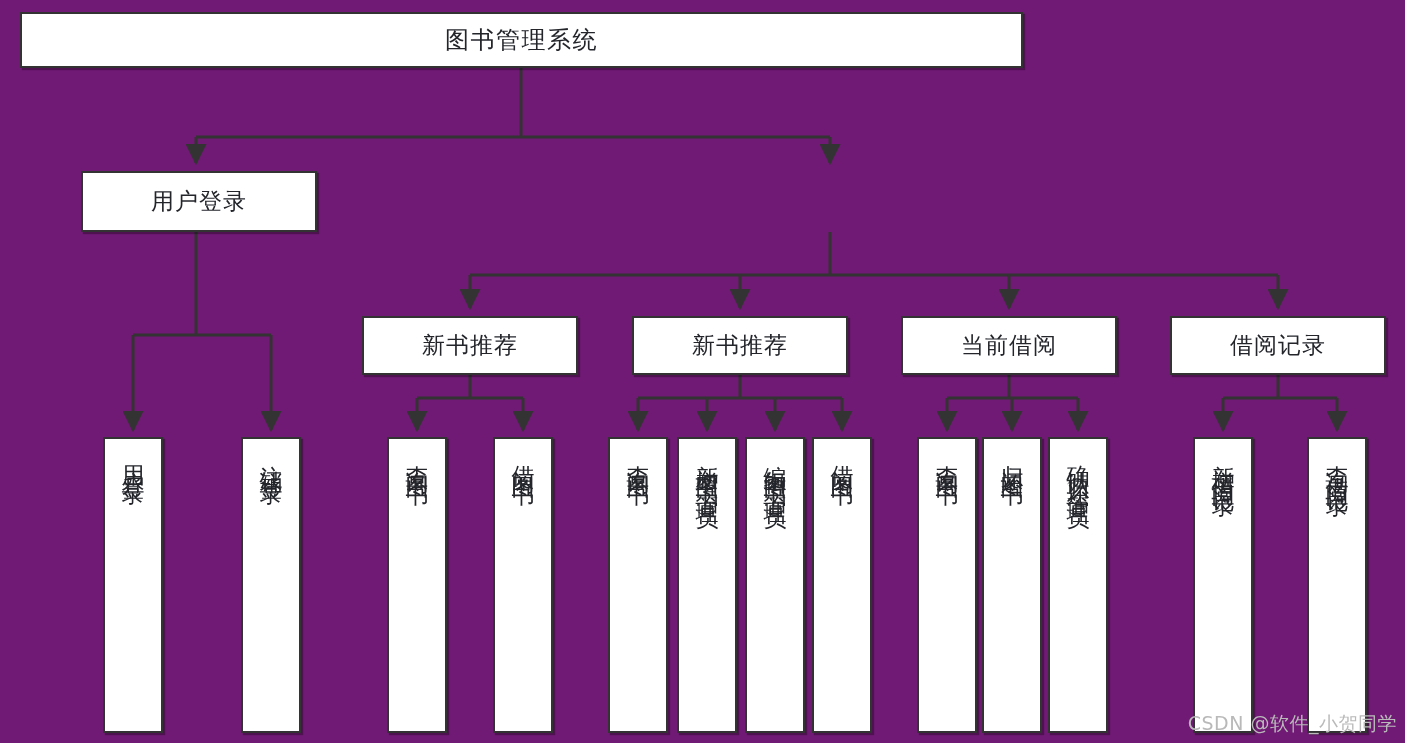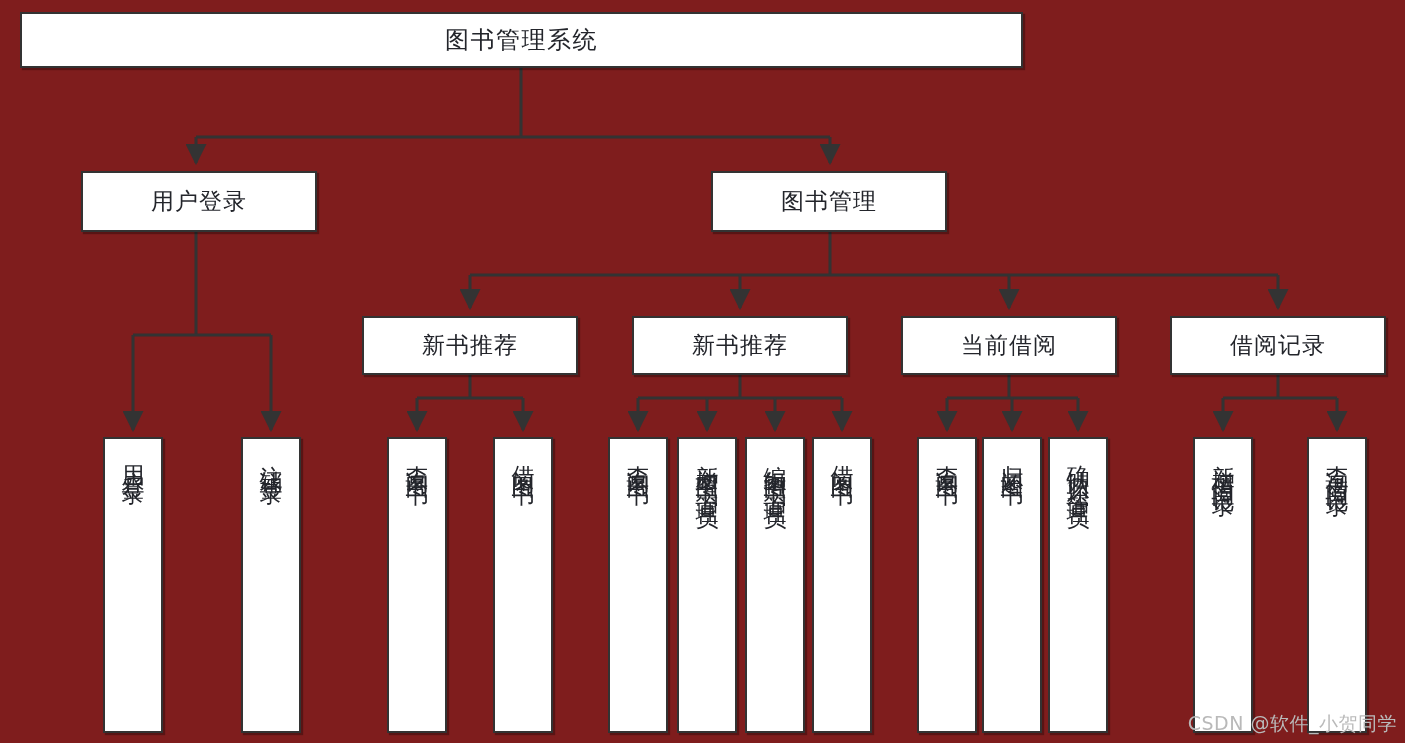--- a/index.html
+++ b/index.html
@@ -8,21 +8,21 @@
     padding: 0;
     background: #ffffff;
   }
   body {
     font-family: "DejaVu Sans", "Liberation Sans", sans-serif;
   }
   #diagram-root {
     position: relative;
     width: 1405px;
     height: 743px;
-    background: #7f1d1d;
+    background: #701a75;
     overflow: hidden;
   }
   #edge-layer {
     position: absolute;
     left: 0;
     top: 0;
     width: 1405px;
     height: 747px;
     pointer-events: none;
   }
@@ -135,23 +135,20 @@
   </svg>
 
   <div class="node horiz root" style="left:20px; top:12px; width:1003px; height:56px;">
     <span class="node-label">图书管理系统</span>
   </div>
 
   <div class="node horiz" style="left:81px; top:171px; width:236px; height:61px;">
     <span class="node-label">用户登录</span>
   </div>
 
-  <div class="node horiz" style="left:711px; top:171px; width:236px; height:61px;">
-    <span class="node-label">图书管理</span>
-  </div>
 
   <div class="node horiz" style="left:362px; top:316px; width:216px; height:59px;">
     <span class="node-label">新书推荐</span>
   </div>
 
   <div class="node horiz" style="left:632px; top:316px; width:216px; height:59px;">
     <span class="node-label">新书推荐</span>
   </div>
 
   <div class="node horiz" style="left:901px; top:316px; width:216px; height:59px;">

